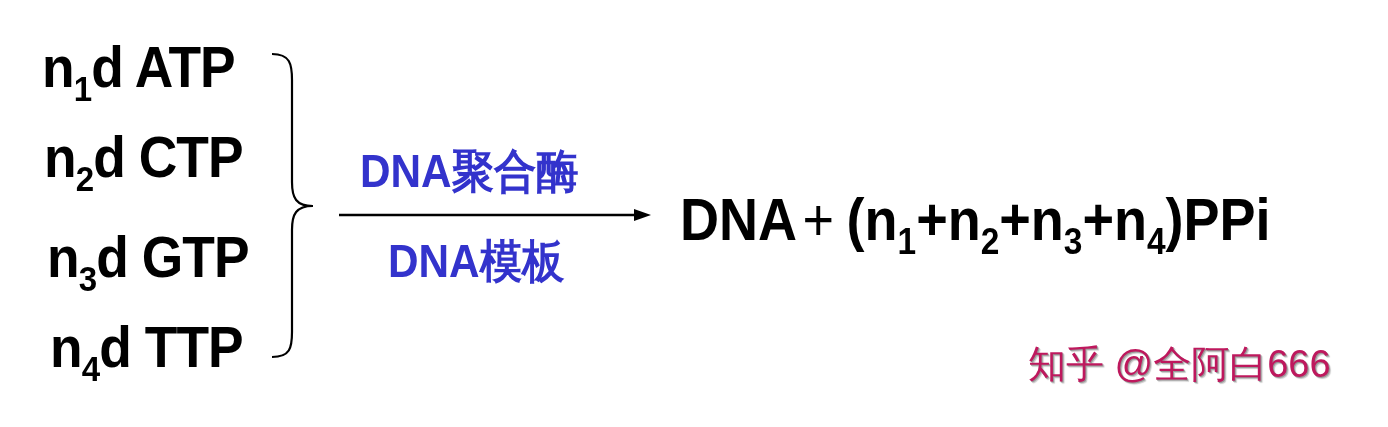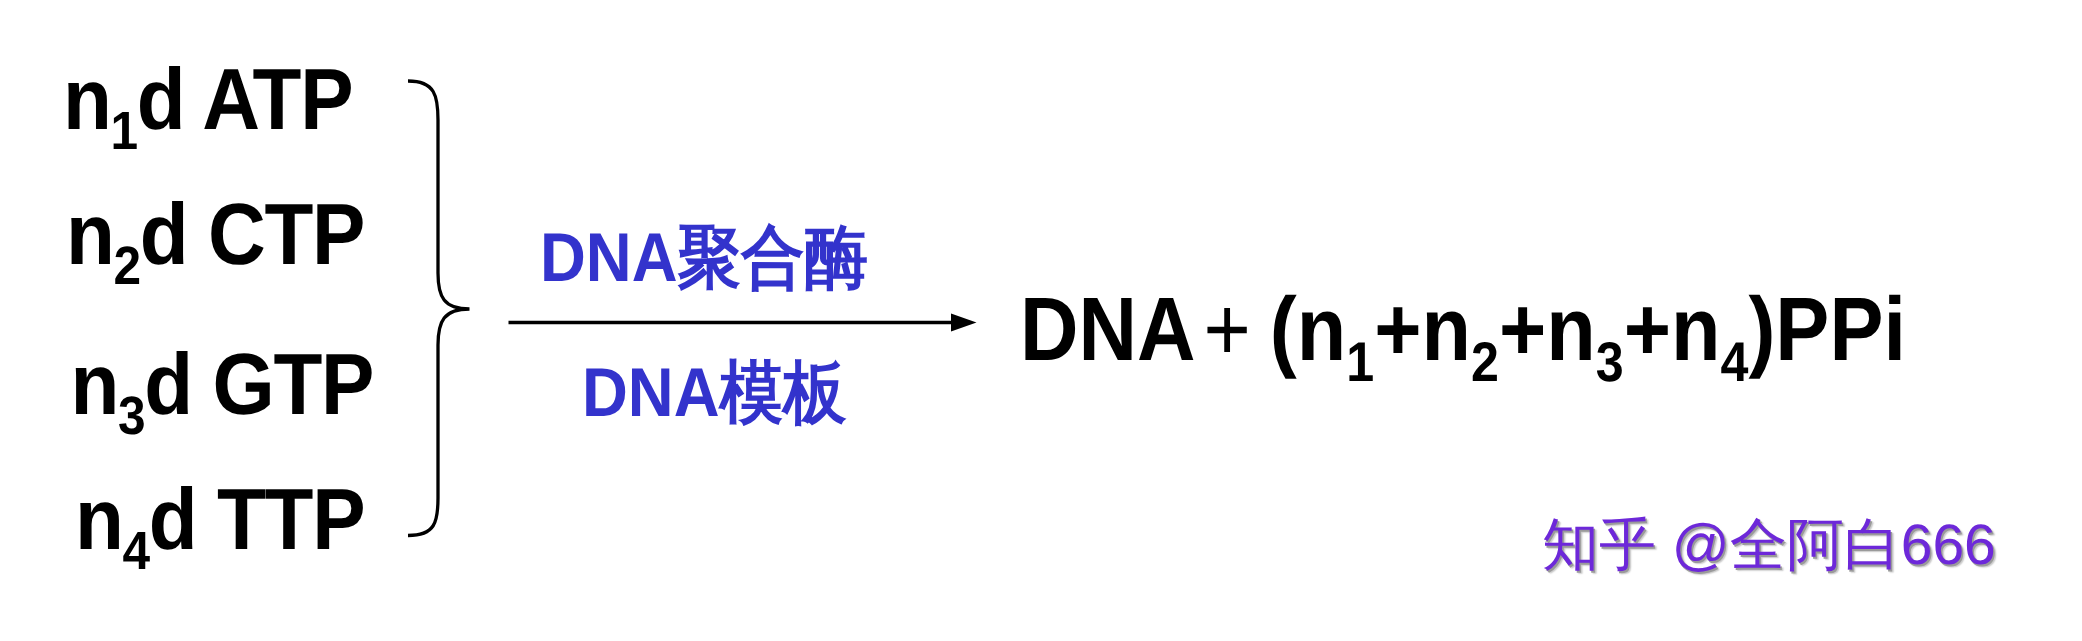--- a/index.html
+++ b/index.html
@@ -8,21 +8,21 @@
     .reactant { position: absolute; font-weight: bold; font-size: 58px; color: #000;
                 line-height: 1; white-space: nowrap; letter-spacing: -1px;
                 transform: scaleX(0.92); transform-origin: left top; }
     .reactant sub, .product sub { font-size: 0.62em; vertical-align: -0.38em; line-height: 0; }
     .cond { position: absolute; font-weight: bold; font-size: 46px; color: #3333cc;
             line-height: 1; white-space: nowrap; transform: scaleX(0.92); transform-origin: left top; }
     .product { position: absolute; font-weight: bold; font-size: 60px; color: #000;
                line-height: 1; white-space: nowrap; top: 190px; transform: scaleX(0.9); transform-origin: left top; }
     .plus-sep { font-weight: normal; margin: 0 14px 0 6px; }
     svg.overlay { position: absolute; left: 0; top: 0; }
-    .watermark { position: absolute; left: 1028px; top: 345px; font-size: 38px; color: #6d28d9;
+    .watermark { position: absolute; left: 1028px; top: 345px; font-size: 38px; color: #be185d;
                  line-height: 1; white-space: nowrap;
                  text-shadow: 1px 1px 0 #9a9a9a, 2px 2px 1px #c8c8c8; text-align: center; }
   </style>
 </head>
 <body>
 
 <div class="reactant" style="left:42px; top:38px;">
   <span>n</span><sub>1</sub><span>d ATP</span>
 </div>
 <div class="reactant" style="left:44px; top:128px;">

